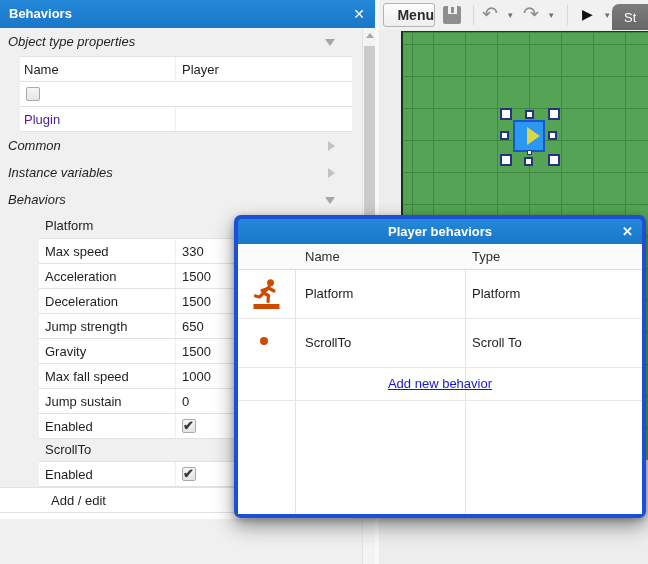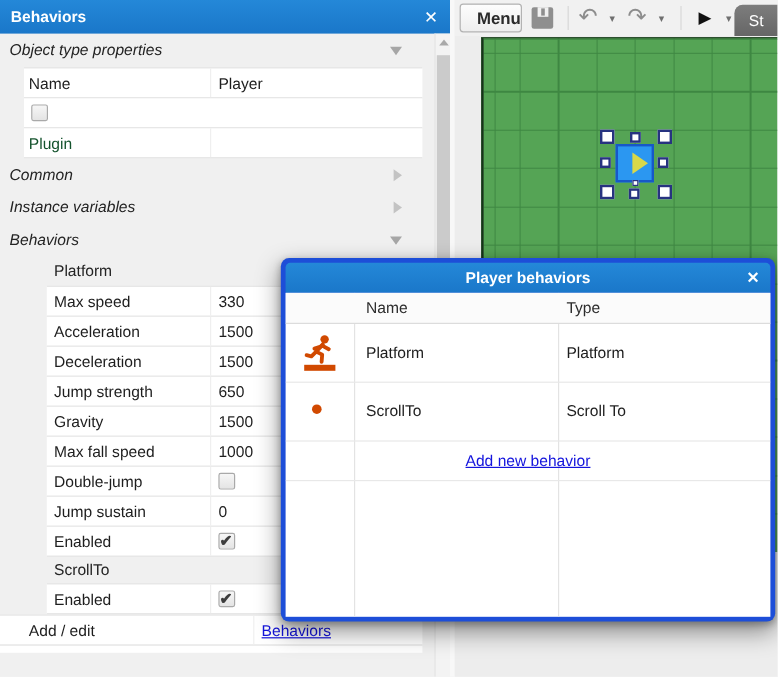--- a/index.html
+++ b/index.html
@@ -25,22 +25,22 @@
   .subhead.short { height:22px; line-height:22px; }
 
   .prow { position:relative; margin-left:20px; width:332px; height:25px; background:#fff;
     border-bottom:1px solid #e2e2e2; display:flex; align-items:center; }
   .prow.bt { border-top:1px solid #e2e2e2; height:26px; }
   .prow .plabel { width:156px; padding-left:4px; border-right:1px solid #efefef; align-self:stretch; display:flex; align-items:center; }
   .prow .pvalue { padding-left:6px; display:flex; align-items:center; flex:1; }
   .prow.indent2 { margin-left:39px; width:313px; }
   .prow.indent2 .plabel { width:137px; padding-left:6px; }
   .prow.full { margin-left:0; width:352px; }
-  .prow.full .plabel { width:212px; padding-left:24px; }
-  .prow.disabled .plabel, .prow.disabled .pvalue { color:#14532d; }
+  .prow.full .plabel { width:212px; padding-left:24px;margin-left:27px; }
+  .prow.disabled .plabel, .prow.disabled .pvalue { color:#4c1d95; }
   .filler { margin-left:0; width:352px; height:6px; background:#fff; }
 
   .cb { position:relative; width:14px; height:14px; border:1px solid #a9a9a9; border-radius:2px;
     background:linear-gradient(#f6f6f6,#e4e4e4); display:inline-block; }
   .cb[data-checked="true"]::after { content:"\2714"; position:absolute; left:0px; top:-2px;
     font-size:13px; font-weight:bold; color:#3d3d3d; }
 
   a.plink { color:#1414dd; }
 
   .vscroll { position:absolute; left:362px; top:28px; width:13px; height:536px; background:#f3f3f3; border-left:1px solid #e3e3e3; }
@@ -167,26 +167,20 @@
       </div>
       <div class="prow indent2">
         <span class="plabel">Gravity</span>
         <span class="pvalue">1500</span>
       </div>
       <div class="prow indent2">
         <span class="plabel">Max fall speed</span>
         <span class="pvalue">1000</span>
       </div>
       <div class="prow indent2">
-        <span class="plabel">Double-jump</span>
-        <span class="pvalue">
-            <span class="cb" data-checked="false"></span>
-          </span>
-      </div>
-      <div class="prow indent2">
         <span class="plabel">Jump sustain</span>
         <span class="pvalue">0</span>
       </div>
       <div class="prow indent2">
         <span class="plabel">Enabled</span>
         <span class="pvalue">
             <span class="cb" data-checked="true"></span>
           </span>
       </div>
 

